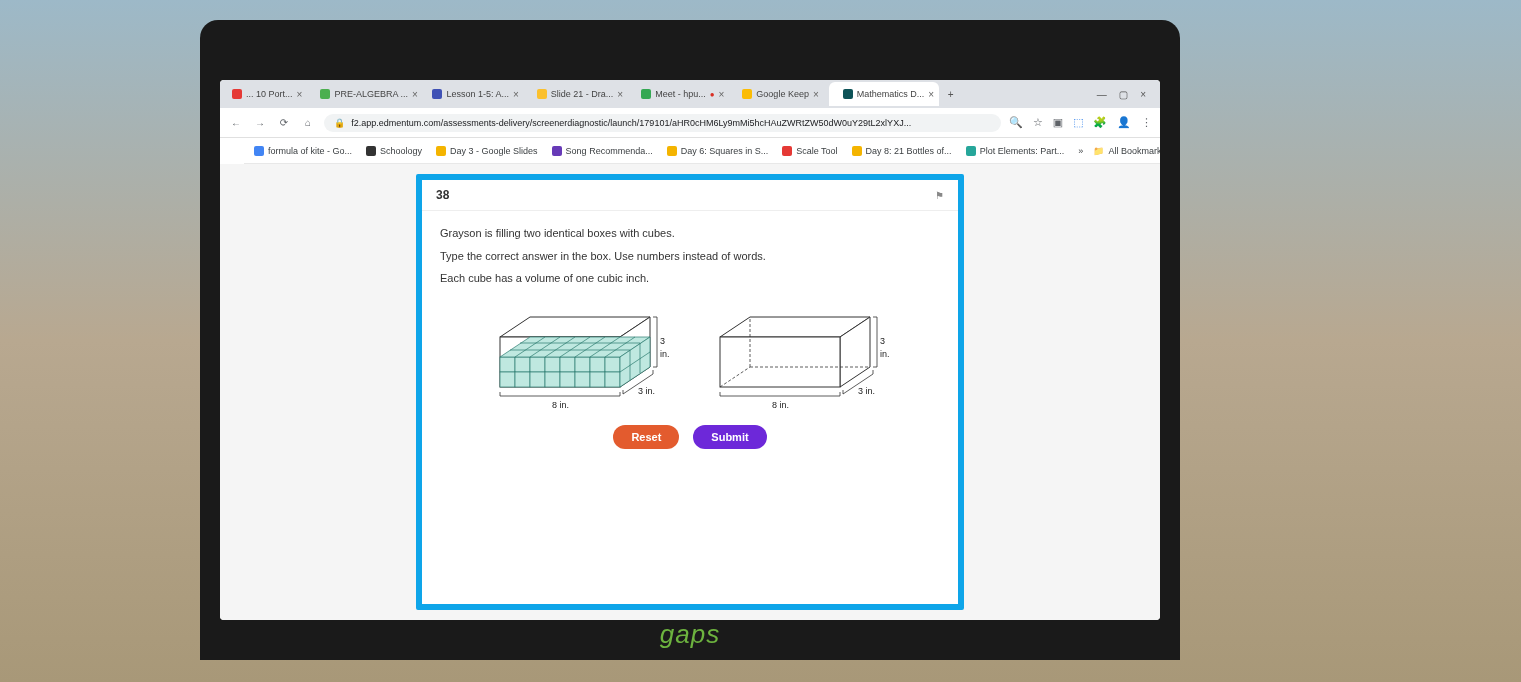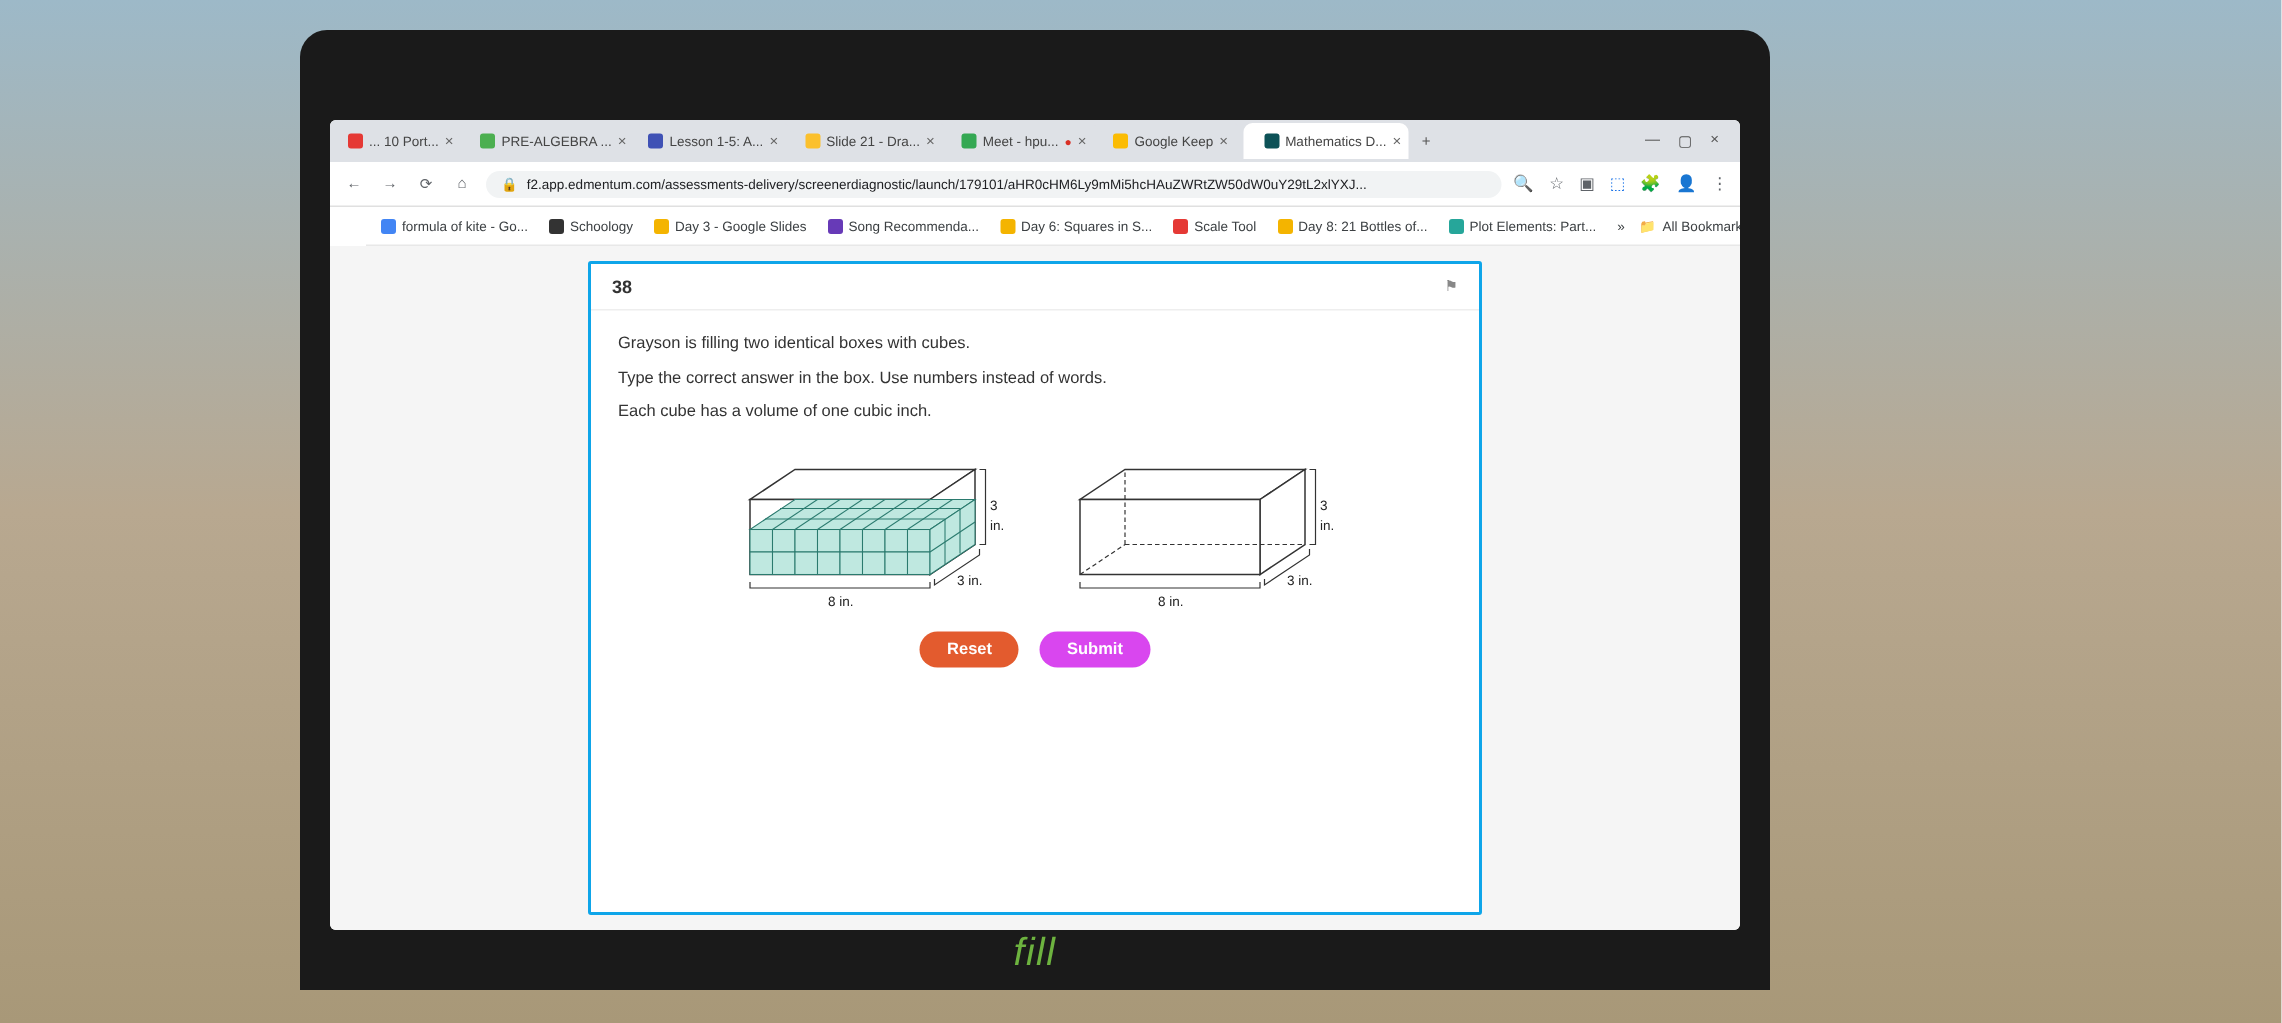--- a/index.html
+++ b/index.html
@@ -81,21 +81,21 @@
     font-size:10px; font-weight:500;
     position:relative;
   }
   .app-header .right-tools { position:absolute; right:10px; display:flex; gap:8px; font-size:9px; }
   
   .content-wrap {
     flex:1; display:flex; justify-content:center;
     background:#f5f5f5; overflow:auto; padding:10px 0;
   }
   .card {
-    width:596px; background:#fff; border:2px solid #0ea5e9;
+    width:548px; background:#fff; border:6px solid #0ea5e9;
     border-radius:2px; padding:0;
   }
   .card-head {
     padding:8px 14px; border-bottom:1px solid #eee;
     display:flex; justify-content:space-between; align-items:center;
   }
   .qnum { font-weight:bold; color:#333; font-size:12px; }
   .menu-dots { color:#888; cursor:pointer; }
   .card-body { padding:14px 18px; color:#333; font-size:11px; line-height:1.5; }
   .card-body p { margin-bottom:6px; }
@@ -107,21 +107,21 @@
   .fig svg { display:block; }
   .dimlbl { font-size:9px; color:#222; position:absolute; }
   .answer-row { display:flex; align-items:center; gap:8px; margin:14px 0; }
   .ans-input {
     width:50px; height:20px; border:1.5px solid #333;
     font-size:11px; padding:0 4px; text-align:center;
   }
   .btn-row { display:flex; justify-content:center; gap:14px; margin-top:18px; }
   .btn { border:none; border-radius:14px; padding:6px 18px; font-size:11px; font-weight:bold; cursor:pointer; color:#fff; }
   .btn-reset { background:#e35b2e;text-align:center; }
-  .btn-submit { background:#d946ef; }
+  .btn-submit { background:#6d28d9; }
   
   .laptop-brand {
     position:absolute; left:50%; bottom:10px; transform:translateX(-50%);
     color:#6db33f; font-size:26px; font-style:italic; letter-spacing:1px;
   }
 </style>
 </head>
 <body>
 
 <div class="photo-bg"></div>
@@ -324,14 +324,14 @@
 
           <div class="btn-row">
             <button class="btn btn-reset">Reset</button>
             <button class="btn btn-submit">Submit</button>
           </div>
         </div>
       </div>
     </div>
 
   </div>
-  <div class="laptop-brand">fill</div>
+  <div class="laptop-brand">gaps</div>
 </div>
 
 </body></html>

